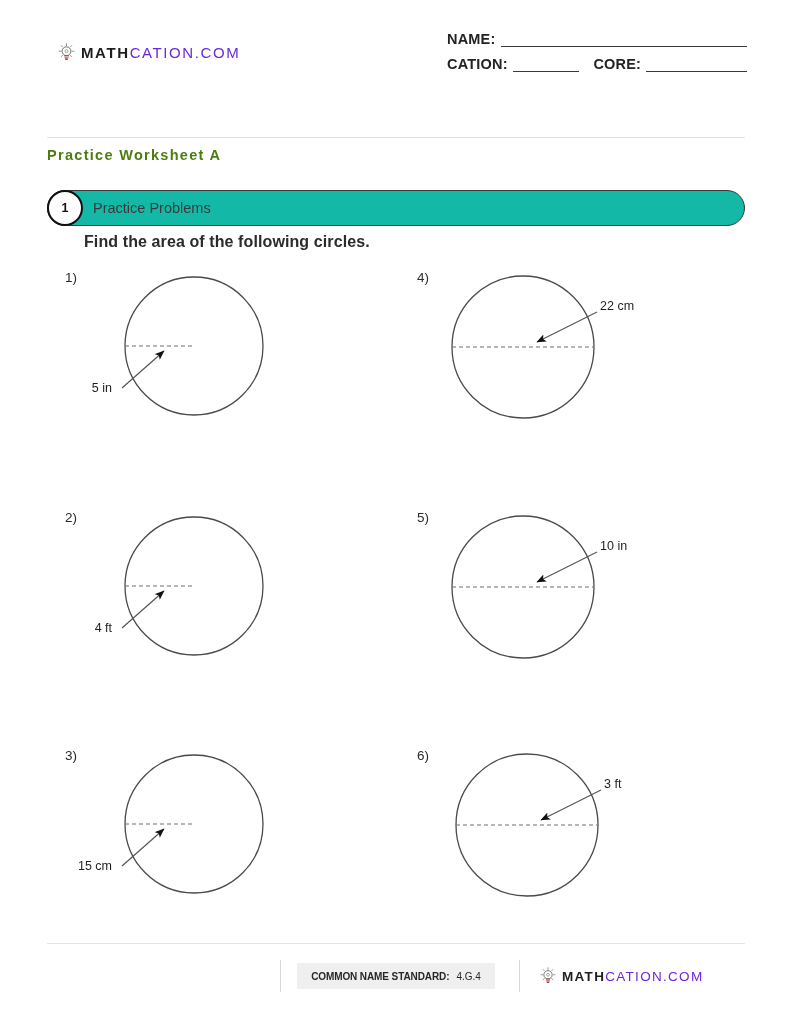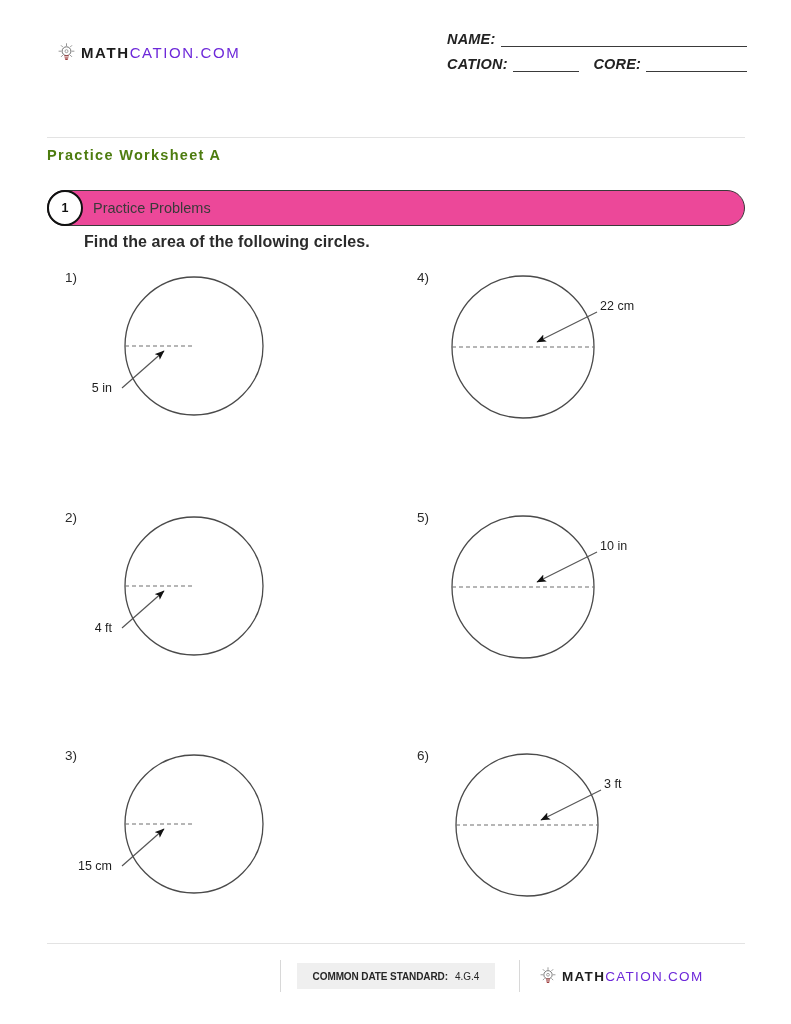--- a/index.html
+++ b/index.html
@@ -52,21 +52,20 @@
     width: 300px;
   }
   .field-row {
     display: flex;
     align-items: flex-end;
     font-size: 14.5px;
     font-weight: bold;
     color: #232323;
     letter-spacing: 0.2px;
     margin-bottom: 9px;
-    font-style: italic;
   }
   .field-label { white-space: nowrap; }
   .rule {
     border-bottom: 1.6px solid #3a3a3a;
     height: 13px;
     margin-left: 5px;
   }
   .rule-name { width: 290px; }
   .rule-period { width: 72px; }
   .rule-date { width: 110px; }
@@ -99,21 +98,21 @@
 
   
   .banner {
     position: absolute;
     left: 47px; top: 190px;
     width: 698px;
     height: 36px;
     border: 1.4px solid #3a3a3a;
     border-radius: 18px;
     box-sizing: border-box;
-    background: #ec4899;
+    background: #14b8a6;
   }
   .banner-label {
     position: absolute;
     left: 45px;
     top: 9px;
     font-size: 14.5px;
     color: #3a3a3a;
   }
   .banner-badge {
     position: absolute;
@@ -354,21 +353,21 @@
         <text x="192" y="42" font-family="Liberation Sans, sans-serif" font-size="12.5" fill="#1f1f1f">3 ft</text>
       </svg>
     </div>
 
   </div>
 
   <div class="footer-divider"></div>
   <div class="footer">
     <div class="footer-sep sep-left"></div>
     <div class="ccs-box">
-      <span class="ccs-label">COMMON DATE STANDARD:</span>
+      <span class="ccs-label">COMMON NAME STANDARD:</span>
       <span class="ccs-value">4.G.4</span>
     </div>
     <div class="footer-sep sep-right"></div>
 
     <div class="logo logo-footer">
       <span>
         <svg class="bulb-icon" width="16" height="18" viewBox="0 0 17 19">
           <g stroke="#8a8a8a" stroke-width="0.9" stroke-linecap="round">
             <line x1="8.5" y1="0.7" x2="8.5" y2="2.6"></line>
             <line x1="3.3" y1="2.6" x2="4.6" y2="3.9"></line>

